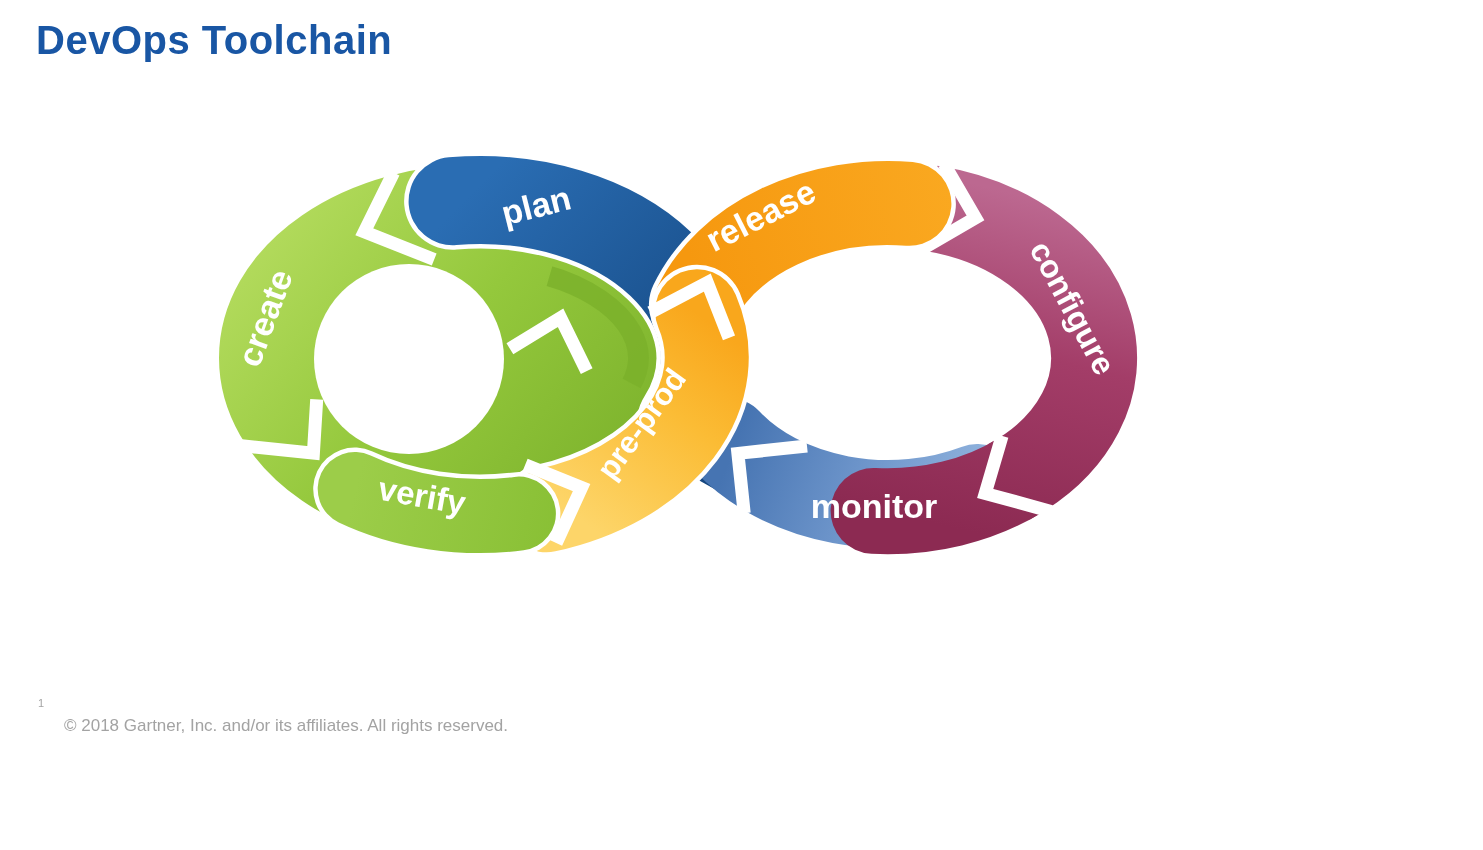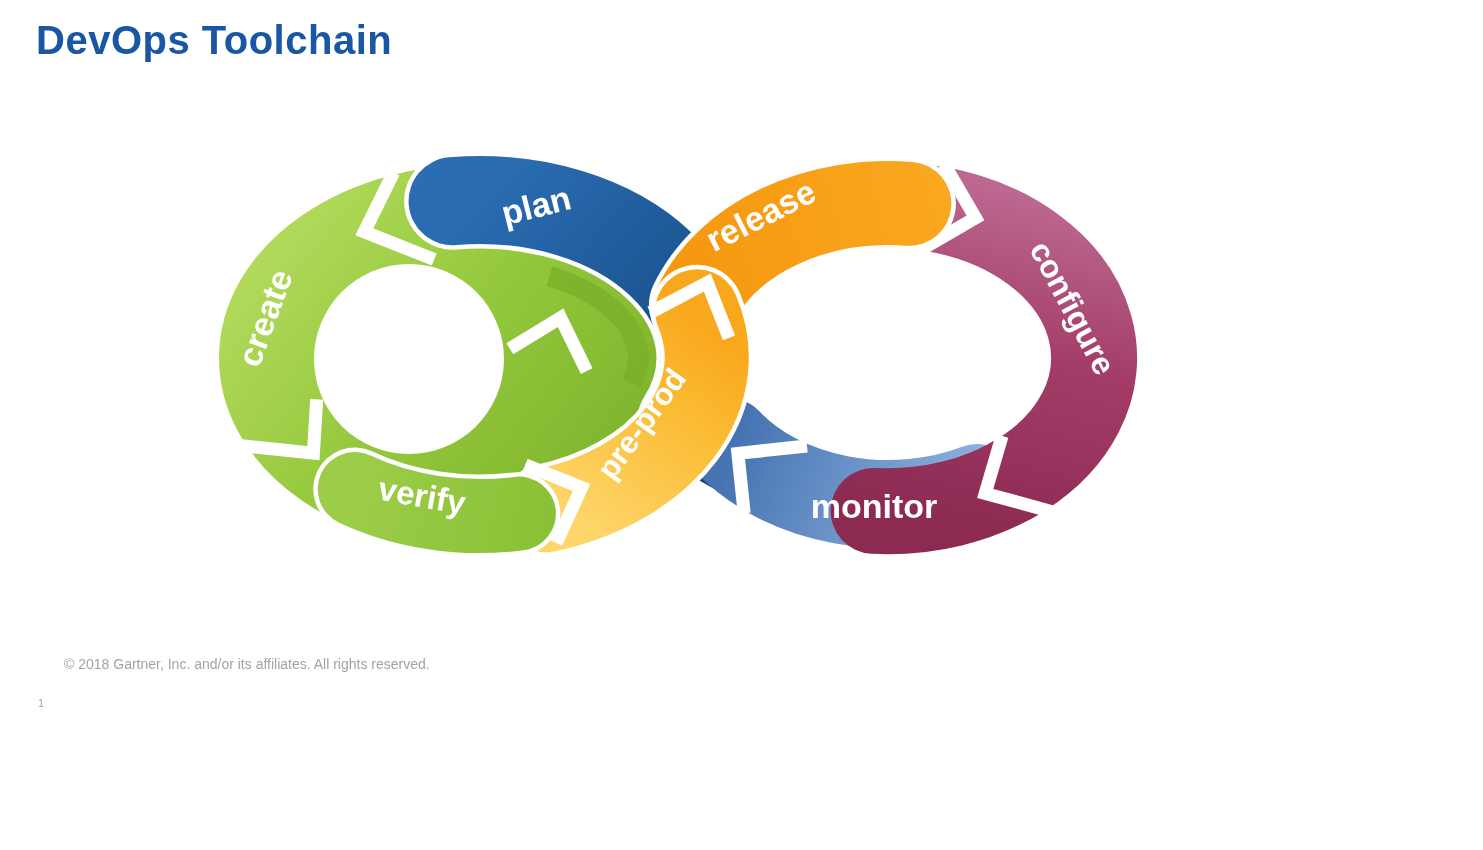--- a/index.html
+++ b/index.html
@@ -3,21 +3,21 @@
 <meta charset="utf-8">
 <style>
   html,body{margin:0;padding:0;background:#fff;width:1483px;height:850px;overflow:hidden;
     font-family:"Liberation Sans",sans-serif;position:relative;}
   .slide{position:absolute;inset:0;width:1483px;height:709px;background:#ffffff;text-decoration:underline;}
   h1.title{position:absolute;left:36px;top:18px;margin:0;font-size:40px;font-weight:bold;
     color:#1956a4;letter-spacing:0.5px;}
   svg.diagram{position:absolute;left:0;top:0;}
   svg.diagram text{font-family:"Liberation Sans",sans-serif;font-weight:bold;fill:#ffffff;}
   .footer-page{position:absolute;left:38px;top:697px;font-size:11px;color:#a3a3a3;}
-  .footer-copy{position:absolute;left:64px;top:656px;font-size:14px;color:#a3a3a3;}
+  .footer-copy{position:absolute;left:64px;top:716px;font-size:17px;color:#a3a3a3;}
   .logo{position:absolute;left:1116px;top:662px;font-size:49px;font-weight:bold;color:#1a4d92;
     letter-spacing:-1.5px;}
   .logo .reg{font-size:13px;letter-spacing:0;position:relative;top:-2px;left:2px;}
 </style>
 </head>
 <body>
 
 <div class="slide">
 
   <h1 class="title">DevOps Toolchain</h1>

